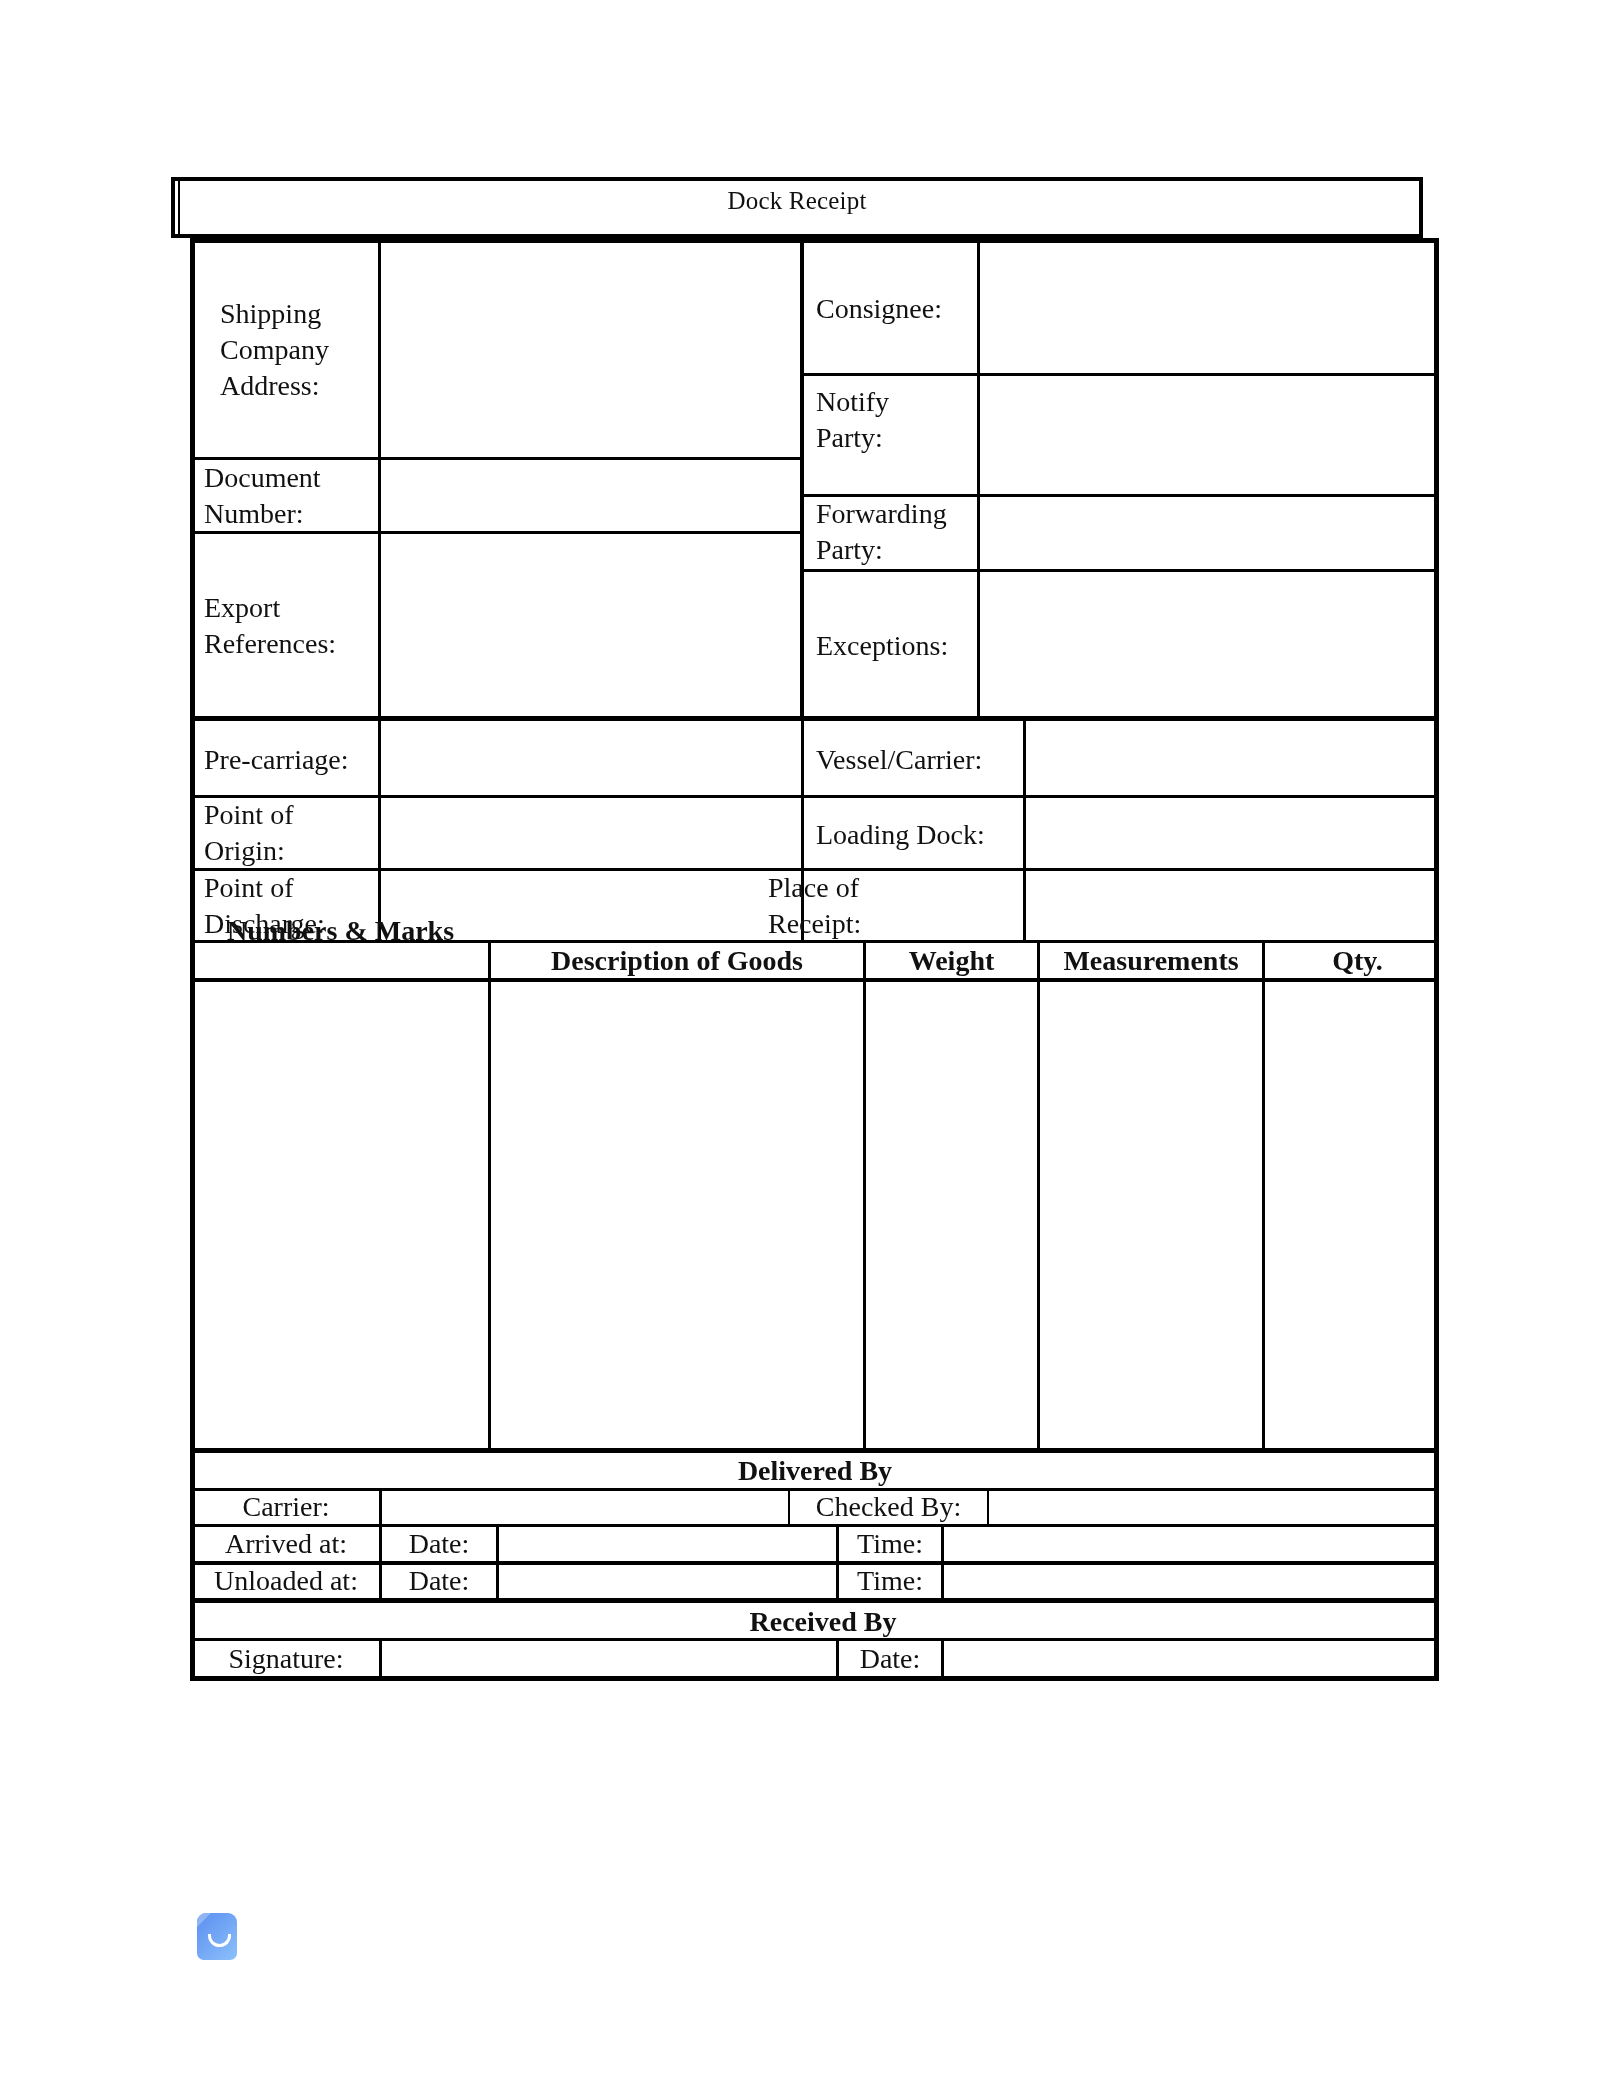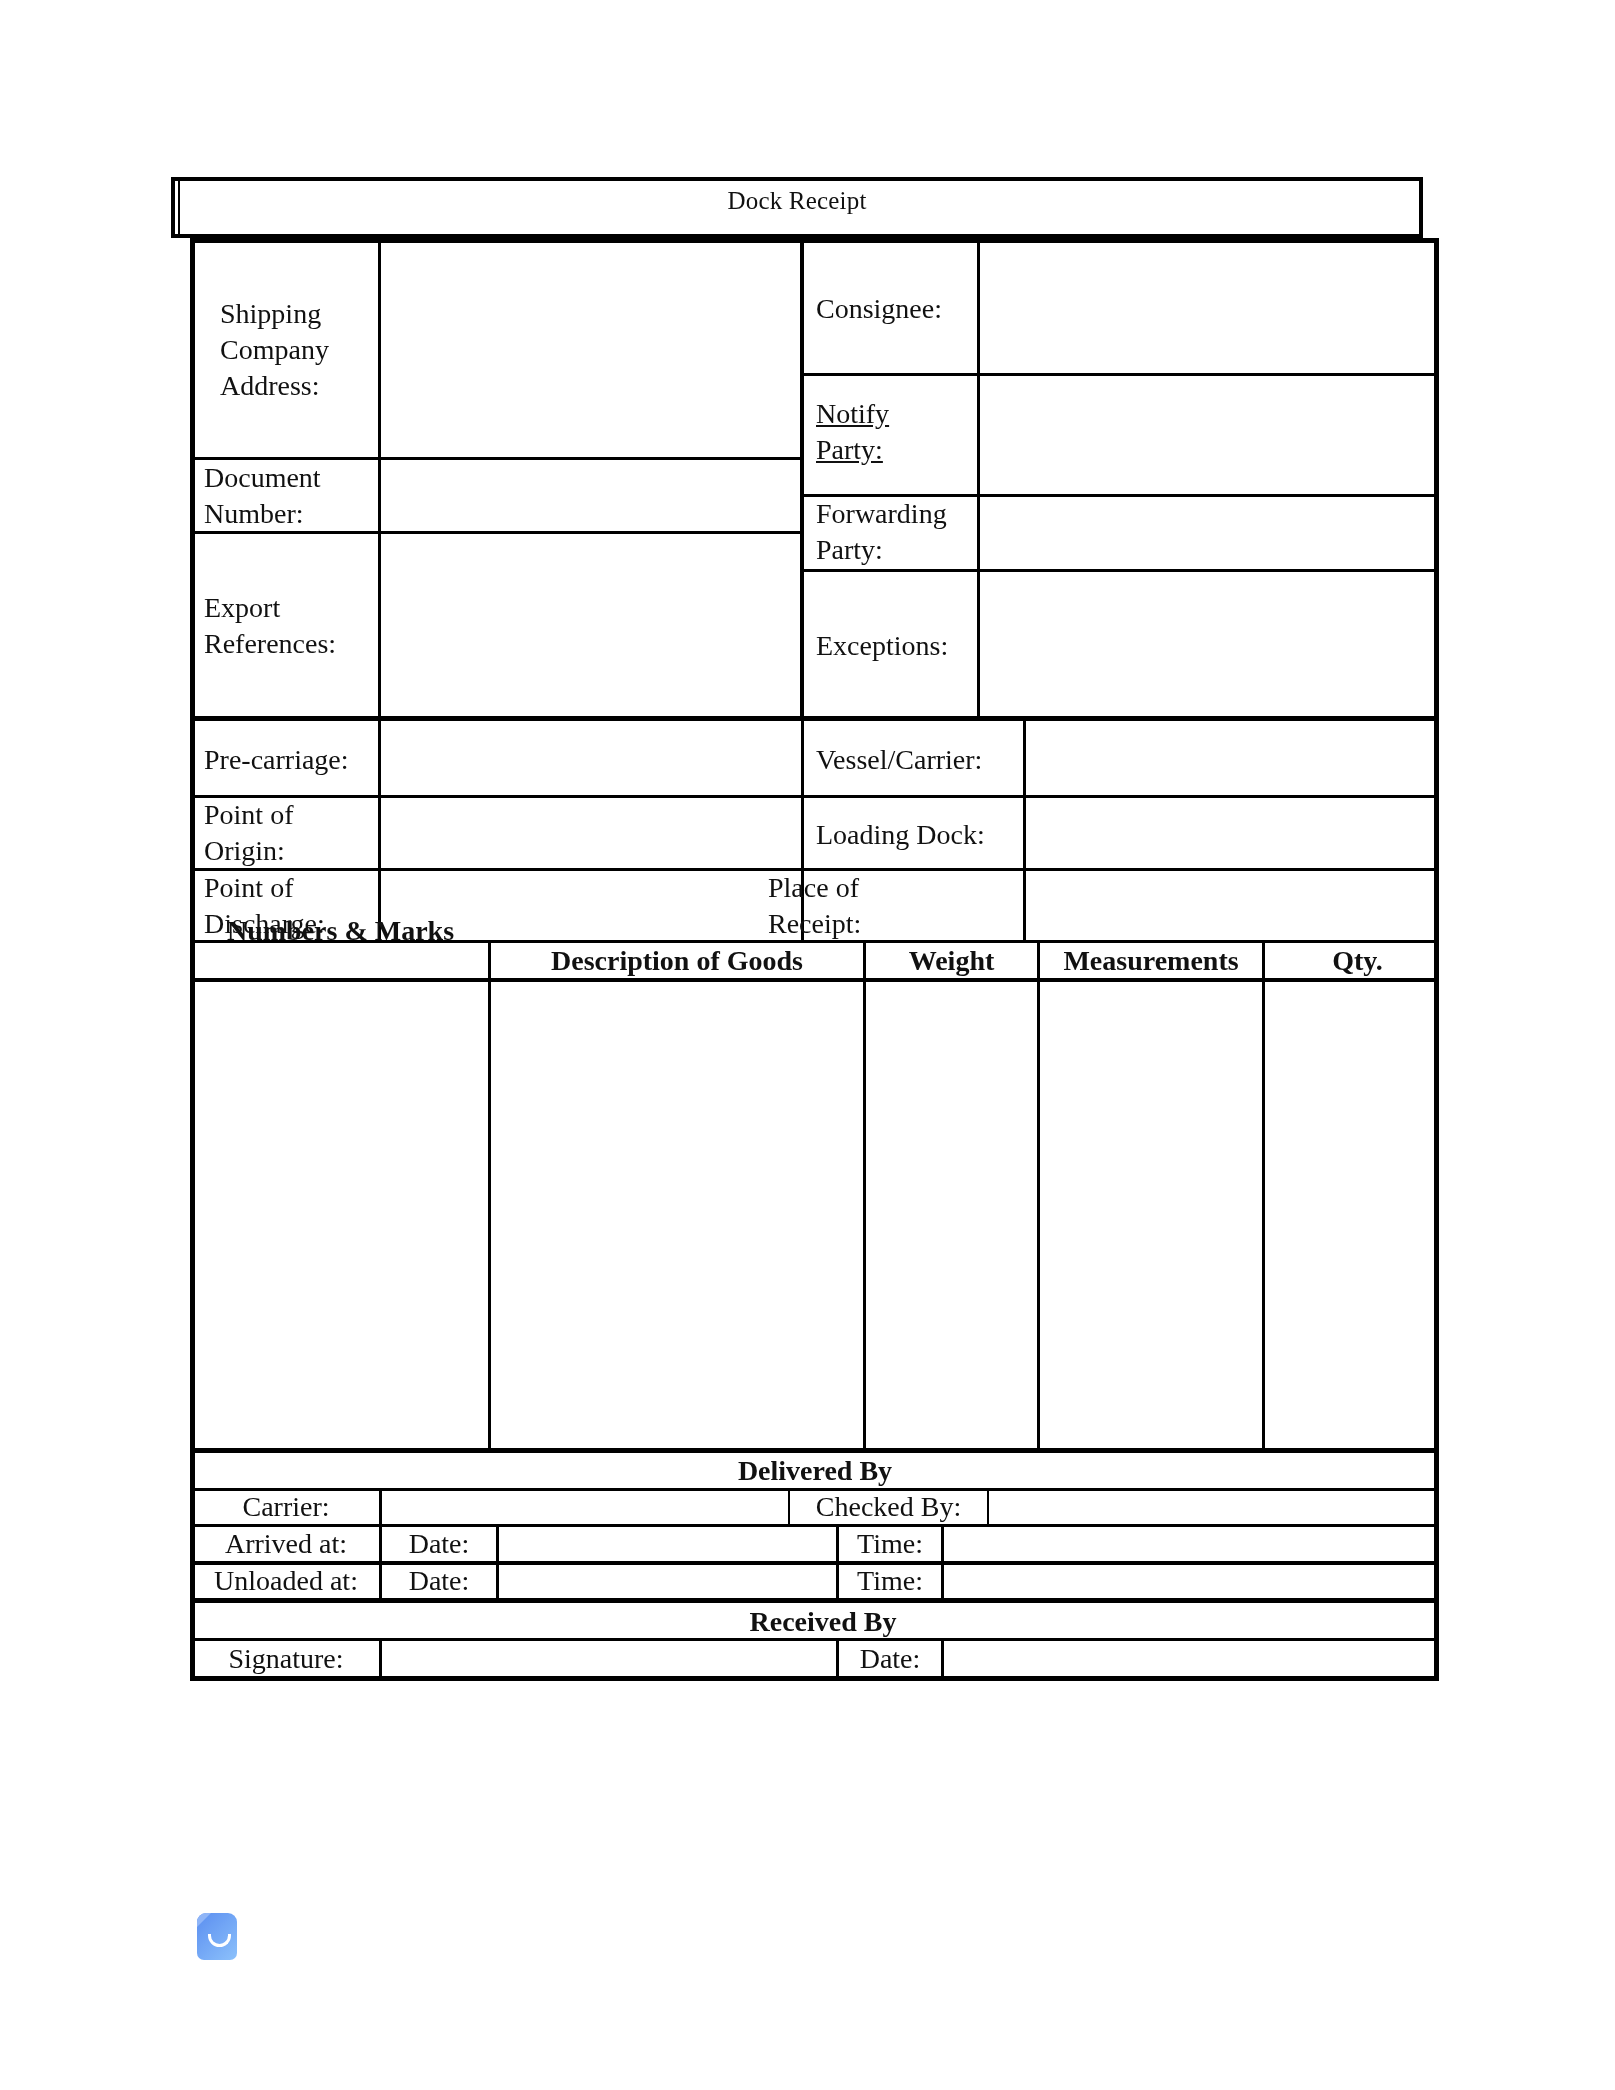--- a/index.html
+++ b/index.html
@@ -52,21 +52,21 @@
 <div class="field" style="left:381px; top:243px; width:419px; height:214px;"></div>
 <div class="lbl" style="left:204px; top:460px;">Document
 Number:</div>
 <div class="field" style="left:381px; top:460px; width:419px; height:71px;"></div>
 <div class="lbl" style="left:204px; top:590px;">Export
 References:</div>
 <div class="field" style="left:381px; top:534px; width:419px; height:182px;"></div>
 
 <div class="lbl" style="left:816px; top:291px;">Consignee:</div>
 <div class="field" style="left:980px; top:243px; width:456px; height:130px;"></div>
-<div class="lbl" style="left:816px; top:396px;text-decoration:underline;">Notify
+<div class="lbl" style="left:816px; top:384px;">Notify
 Party:</div>
 <div class="field" style="left:980px; top:376px; width:456px; height:118px;"></div>
 <div class="lbl" style="left:816px; top:496px;">Forwarding
 Party:</div>
 <div class="field" style="left:980px; top:497px; width:456px; height:72px;"></div>
 <div class="lbl" style="left:816px; top:628px;">Exceptions:</div>
 <div class="field" style="left:980px; top:572px; width:456px; height:144px;"></div>
 
 <div class="vl" style="left:378px; top:721px; width:3px; height:220px;"></div>
 <div class="vl" style="left:801px; top:721px; width:3px; height:220px;"></div>

